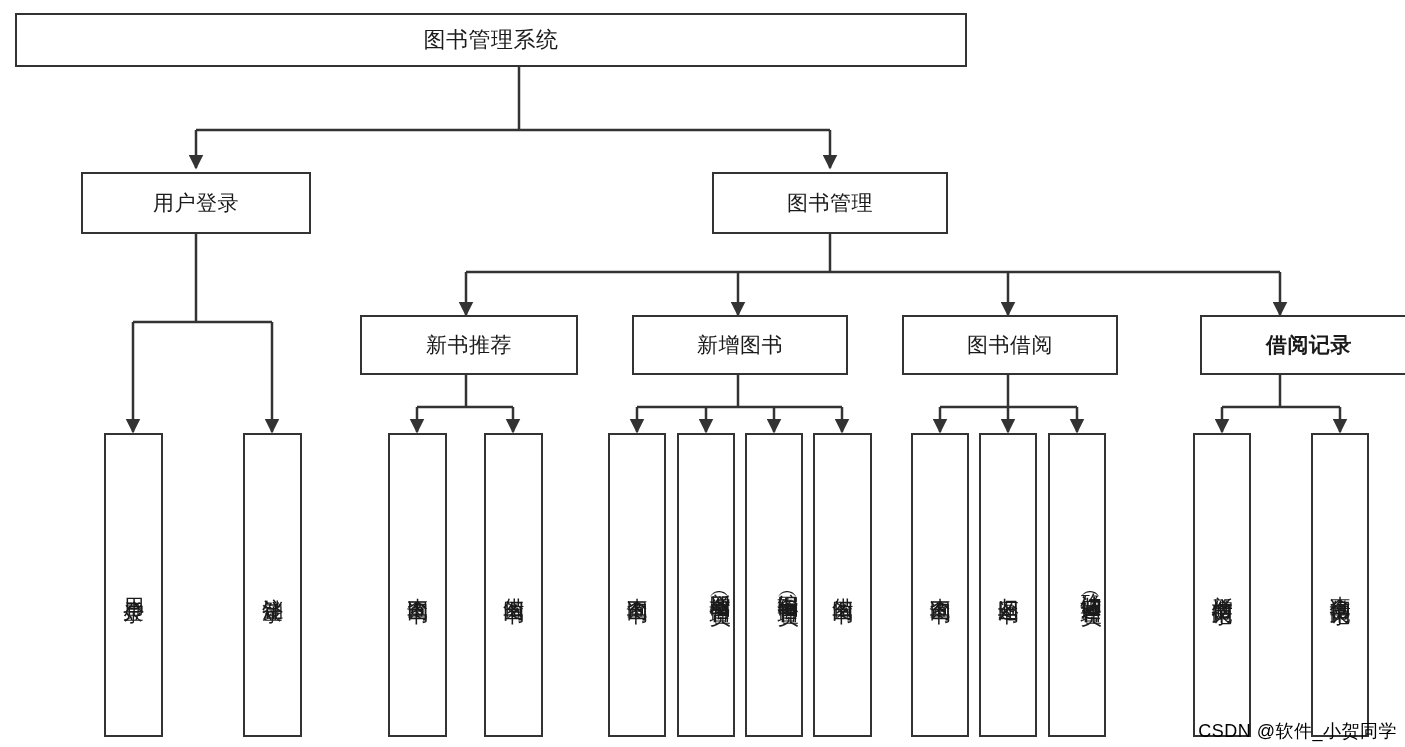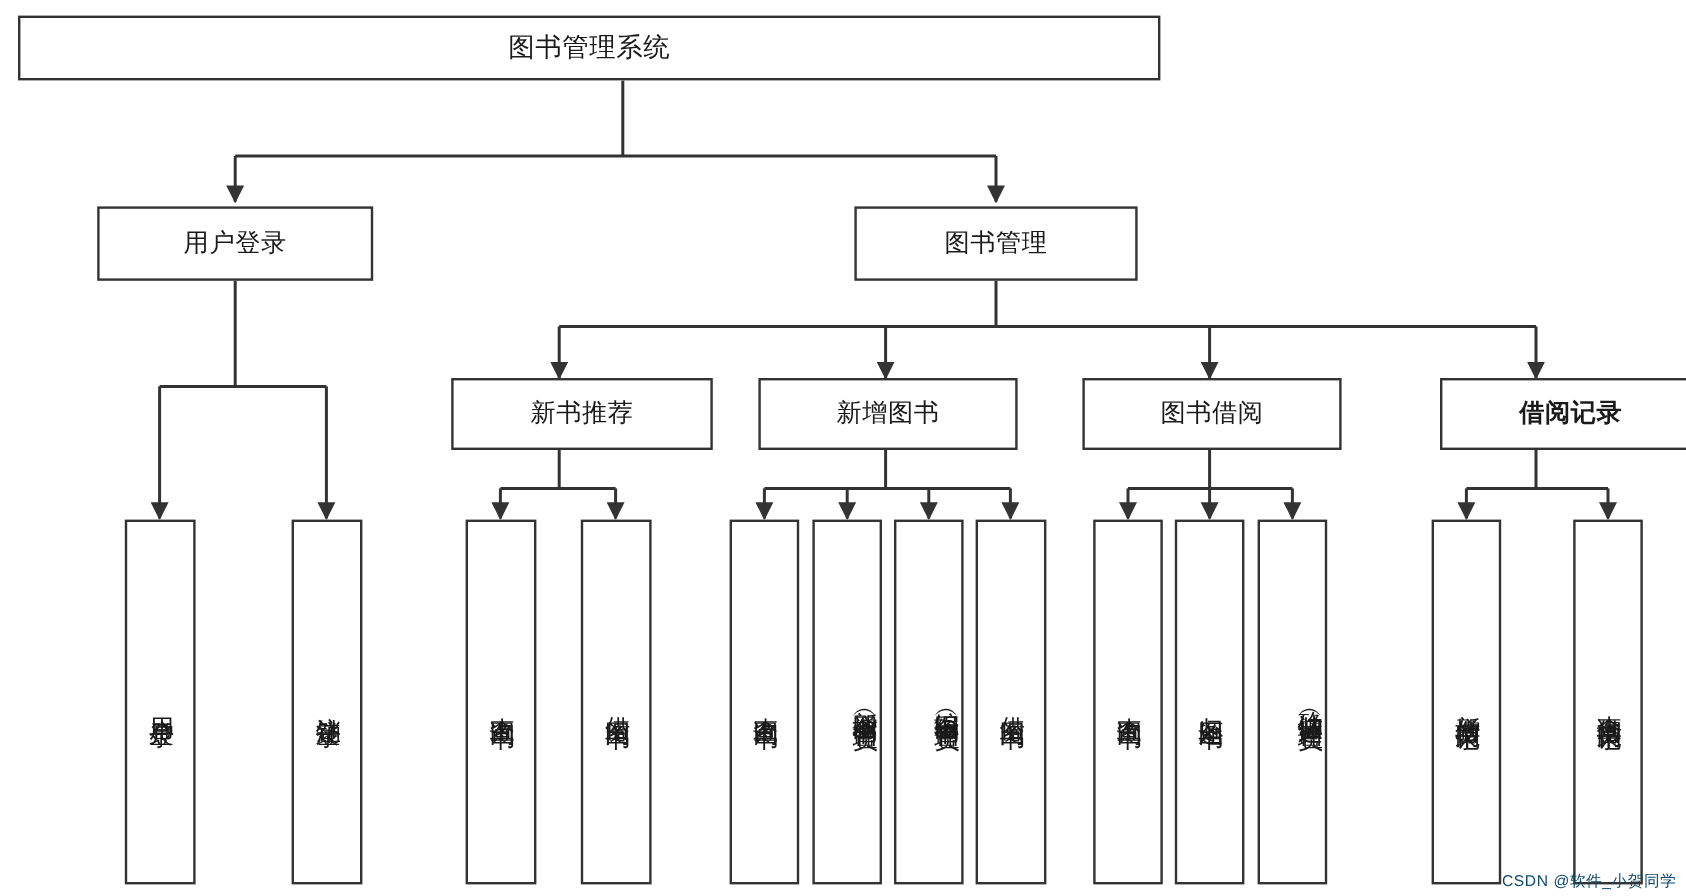--- a/index.html
+++ b/index.html
@@ -55,22 +55,22 @@
     justify-content: center;
   }
   .node-v.top-align {
     align-items: flex-start;
     justify-content: center;
   }
   .watermark {
     position: absolute;
     right: 8px;
     bottom: 4px;
-    font-size: 13px;
-    color: #0c4a6e;
+    font-size: 18px;
+    color: #000000;
     white-space: nowrap;
     letter-spacing: 0.5px;
   }
 </style>
 </head>
 <body>
 
 <div id="canvas">
 
   <svg id="edges" viewBox="0 0 1405 747" width="1405" height="747" xmlns="http://www.w3.org/2000/svg">
@@ -124,21 +124,21 @@
       <path d="M 1222 407 L 1222 432" marker-end="url(#arrow)"></path>
       <path d="M 1340 407 L 1340 432" marker-end="url(#arrow)"></path>
     </g>
   </svg>
 
   <div class="node node-h node-root" style="left:15px; top:13px; width:952px; height:54px;">图书管理系统</div>
 
   <div class="node node-h" style="left:81px; top:172px; width:230px; height:62px;">用户登录</div>
   <div class="node node-h" style="left:712px; top:172px; width:236px; height:62px;">图书管理</div>
 
-  <div class="node node-h" style="left:376px; top:315px; width:218px; height:60px;">新书推荐</div>
+  <div class="node node-h" style="left:360px; top:315px; width:218px; height:60px;">新书推荐</div>
   <div class="node node-h" style="left:632px; top:315px; width:216px; height:60px;">新增图书</div>
   <div class="node node-h" style="left:902px; top:315px; width:216px; height:60px;">图书借阅</div>
   <div class="node node-h" style="left:1200px; top:315px; width:218px; height:60px;font-weight:bold;">借阅记录</div>
 
   <div class="node node-v" style="left:104px; top:433px; width:59px; height:304px;">用户登录</div>
   <div class="node node-v" style="left:243px; top:433px; width:59px; height:304px;">注销登录</div>
 
   <div class="node node-v" style="left:388px; top:433px; width:59px; height:304px;">查询图书</div>
   <div class="node node-v" style="left:484px; top:433px; width:59px; height:304px;">借阅图书</div>
 

